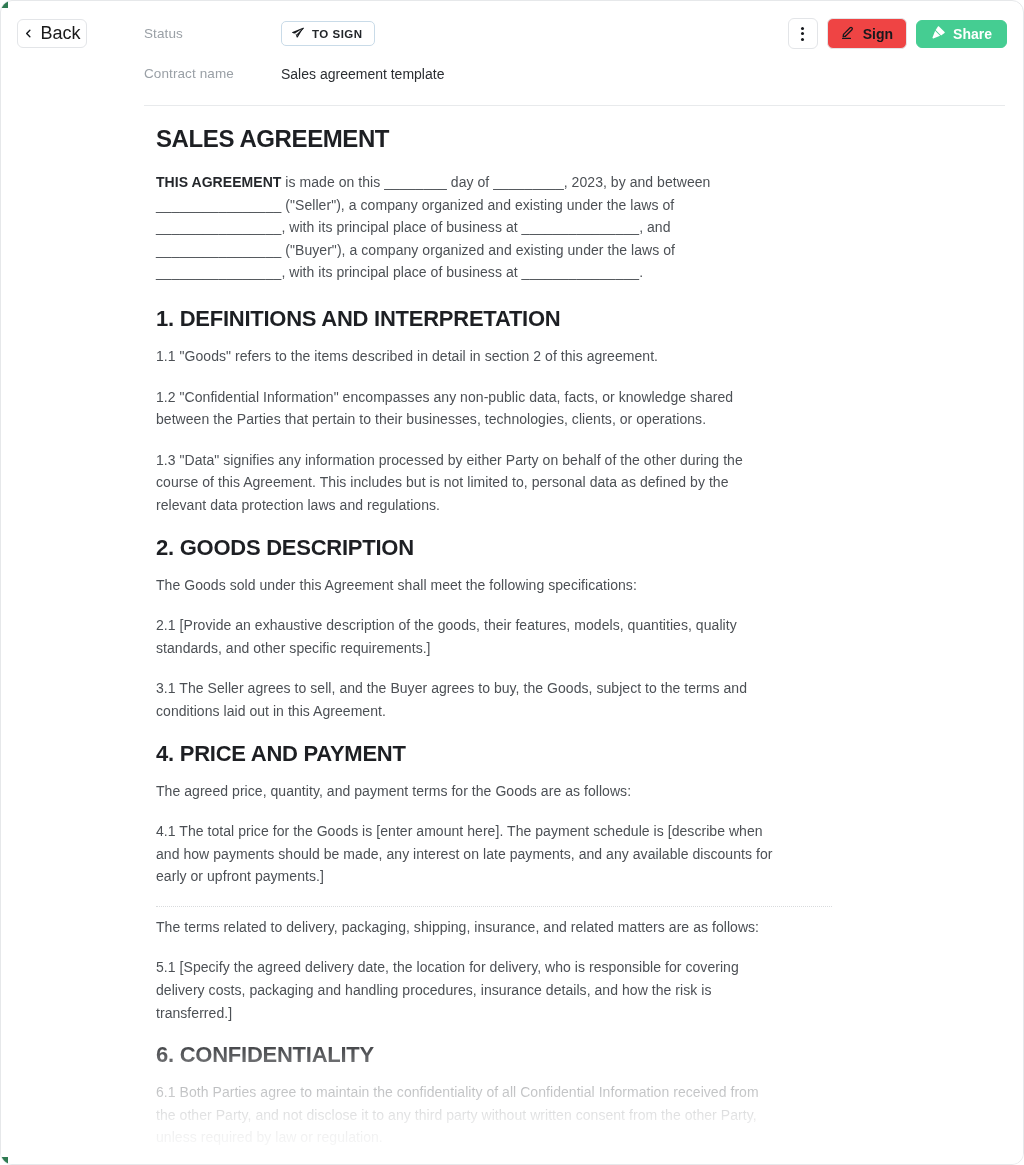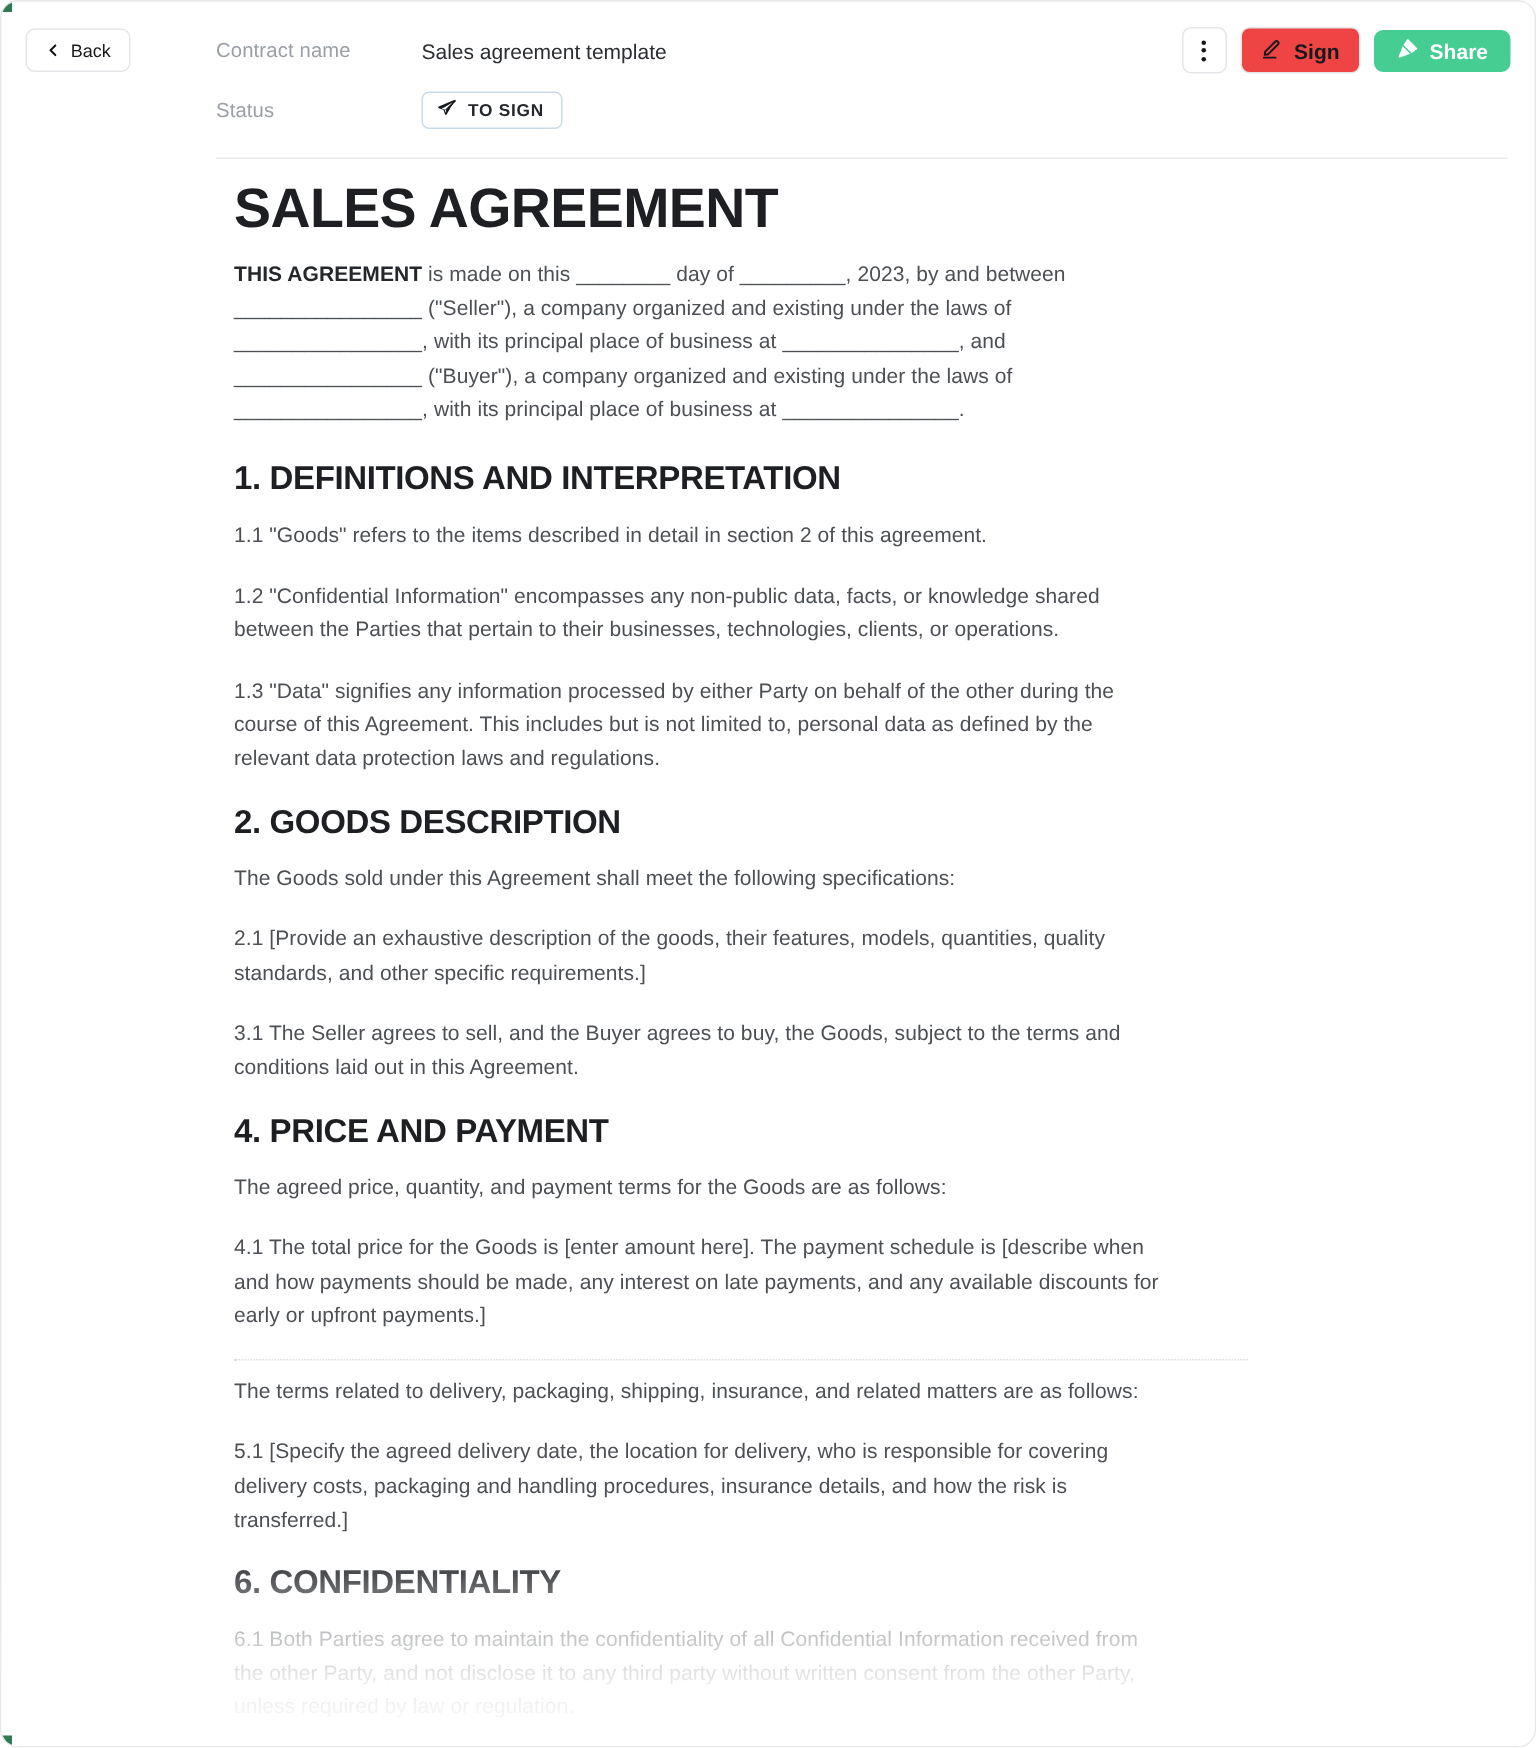--- a/index.html
+++ b/index.html
@@ -46,21 +46,21 @@
     top: 18px;
     width: 70px;
     height: 29px;
     display: flex;
     align-items: center;
     justify-content: center;
     gap: 6px;
     background: #ffffff;
     border: 1px solid #e3e5e8;
     border-radius: 6px;
-    font-size: 12px;
+    font-size: 18px;
     color: #1a1a1a;
     font-weight: 500;
     cursor: pointer;
   }
   .back-button .chev { display: flex; align-items: center; }
 
   .meta-grid {
     position: absolute;
     left: 143px;
     top: 22px;
@@ -160,21 +160,21 @@
 
   
   .doc {
     position: relative;
     padding: 17px 0 0 155px;
     width: 1024px;
   }
   .doc-inner { width: 625px; position: relative; }
 
   .doc-title {
-    font-size: 37px;
+    font-size: 24px;
     line-height: 34px;
     font-weight: 700;
     color: #1d1f23;
     letter-spacing: -.4px;
     margin-bottom: 15px;
   }
 
   .doc p {
     font-size: 14px;
     line-height: 22.6px;
@@ -237,35 +237,35 @@
       <span class="chev">
         <svg width="11" height="11" viewBox="0 0 24 24" fill="none" stroke="#15181c" stroke-width="3" stroke-linecap="round" stroke-linejoin="round">
           <polyline points="15 5 8 12 15 19"></polyline>
         </svg>
       </span>
       <span>Back</span>
     </div>
 
     <div class="meta-grid">
       <div class="meta-row">
-        <div class="meta-label">Contract name</div>
-        <div class="meta-value">Sales agreement template</div>
-      </div>
-      <div class="meta-row">
         <div class="meta-label">Status</div>
         <div class="status-badge">
           <span>
             <svg width="14" height="14" viewBox="0 0 24 24" fill="#15181c">
               <path d="M21.6 2.4 2.6 10.2c-.9.37-.85 1.67.07 1.97l5.3 1.72 1.72 5.3c.3.92 1.6.97 1.97.07L21.6 2.4zm-2.9 2.9-7.3 8.9-.9 3.1-1.2-3.7-3.7-1.2 3.1-.9 10-6.2z"></path>
               <path d="M21.2 2.8 9.9 14.1l1.2 1.2L22.4 4z"></path>
             </svg>
           </span>
           <span>TO SIGN</span>
         </div>
       </div>
+      <div class="meta-row">
+        <div class="meta-label">Contract name</div>
+        <div class="meta-value">Sales agreement template</div>
+      </div>
     </div>
 
     <div class="header-actions">
       <div class="icon-button">
         <span class="dots">
             <i></i>
             <i></i>
             <i></i>
           </span>
       </div>

